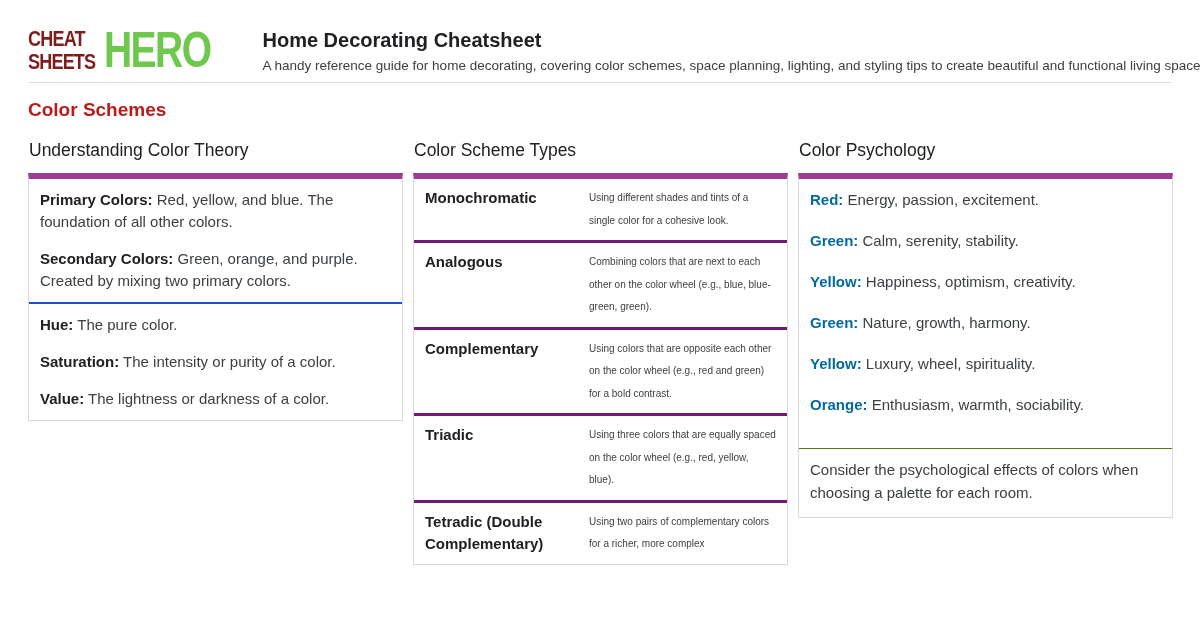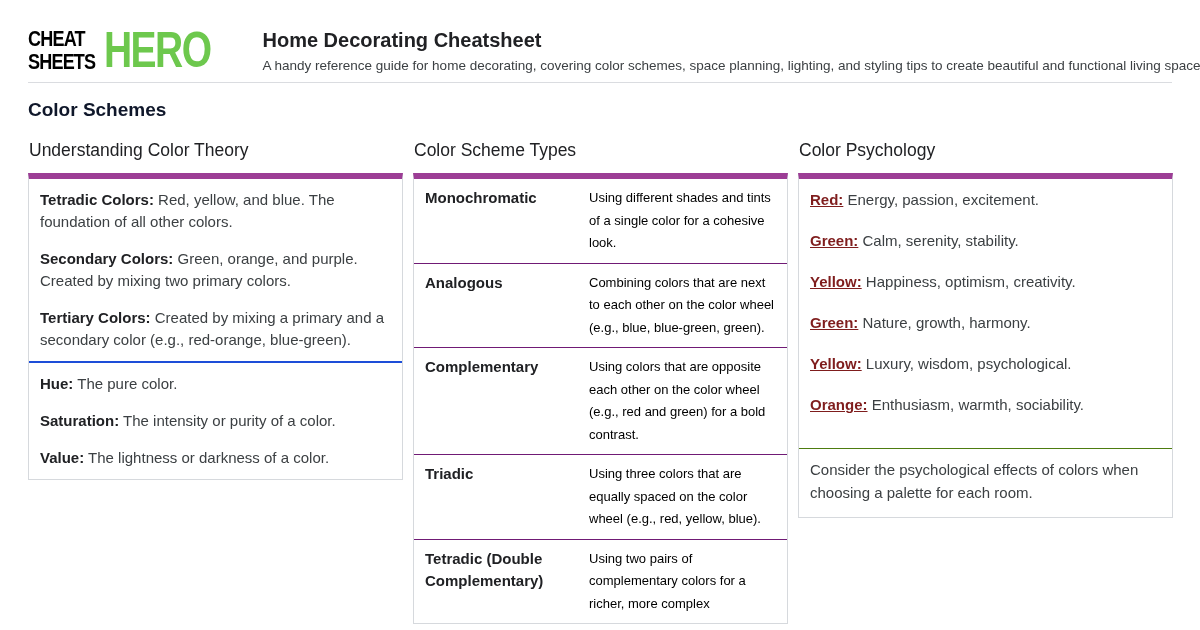--- a/index.html
+++ b/index.html
@@ -10,64 +10,64 @@
     font-family: "Liberation Sans", "DejaVu Sans", sans-serif;
     color: #3c4043;
   }
   .page { padding: 0 28px; }
 
   
   .header { display: flex; align-items: center; padding-top: 27px; }
   .logo { display: flex; align-items: center; cursor: pointer; }
   .logo-stack {
     display: flex; flex-direction: column; justify-content: center;
-    font-weight: bold; color: #000000;
+    font-weight: bold; color: #7f1d1d;
     font-size: 22px; line-height: 23px; letter-spacing: -1px;
   }
   .logo-stack span { display: inline-block; transform: scaleX(0.82); transform-origin: left center; white-space: nowrap; }
   .logo-hero {
     font-weight: bold; color: #6DC84D;
     font-size: 50px; line-height: 46px; letter-spacing: -2px;
     display: inline-block; transform: scaleX(0.78); transform-origin: left center;
     margin-left: -6px; white-space: nowrap;
   }
   .title-block { margin-left: 22px; }
   .page-title { font-size: 20px; font-weight: bold; color: #202124; line-height: 24px; }
   .page-subtitle { font-size: 13.5px; color: #3c4043; margin-top: 6px; white-space: nowrap; }
 
   .header-divider { border: none; border-top: 1px solid #dadce0; margin: 9px 0 0 0; }
 
   
-  .section-title { font-size: 19px; font-weight: bold; color: #0f172a; margin: 16px 0 8px 0; }
+  .section-title { font-size: 19px; font-weight: bold; color: #b91c1c; margin: 16px 0 8px 0; }
 
   .columns { display: flex; gap: 10px; margin-top: 19px; }
   .column { width: 375px; flex: 0 0 375px; }
   .col-heading { font-size: 17.5px; font-weight: 400; color: #202124; margin: 0 0 12px 1px; line-height: 21px; }
 
   .card { border: 1px solid #d6d9dd; border-top: 6px solid #9C3D95; background: #fff; }
 
   
   .card-section { padding: 10px 11px; }
   .entry { margin: 0 0 15px 0; font-size: 15px; line-height: 22px; }
   .entry:last-child { margin-bottom: 0; }
   .entry strong { color: #202124; font-weight: bold; }
   .entry span { color: #3c4043; }
   .section-divide { border-top: 2px solid #1d4ed8; }
 
   
   .trow { display: flex; padding: 8px 11px; gap: 12px; }
-  .trow + .trow { border-top: 1px solid #701a75; }
+  .trow + .trow { border-top: 3px solid #701a75; }
   .term { width: 152px; flex: 0 0 152px; padding-right: 8px; font-weight: bold; color: #202124; font-size: 15px; line-height: 22.5px; }
-  .desc { flex: 1; color: #000000; font-size: 13px; line-height: 22.5px; }
+  .desc { flex: 1; color: #404040; font-size: 10px; line-height: 22.5px; }
 
   
   .assoc-section { padding: 10px 11px 10px 11px; }
   .assoc { margin: 0 0 19px 0; font-size: 15px; line-height: 22px; white-space: nowrap; }
   .assoc:last-child { margin-bottom: 22px; }
-  .assoc strong { color: #7f1d1d; text-decoration: underline; }
+  .assoc strong { color: #0369a1; }
   .note { border-top: 1px solid #4d7c0f; padding: 9px 11px 13px 11px; font-size: 15px; line-height: 23px; color: #3c4043; }
 </style>
 </head>
 <body>
 
 <div class="page">
 
   <div class="header">
     <div class="logo">
       <div class="logo-stack">
@@ -85,23 +85,22 @@
   <hr class="header-divider">
 
   <h2 class="section-title">Color Schemes</h2>
 
   <div class="columns">
 
     <section class="column">
       <h3 class="col-heading">Understanding Color Theory</h3>
       <div class="card">
         <div class="card-section">
-          <p class="entry"><strong>Tetradic Colors:</strong> <span>Red, yellow, and blue. The foundation of all other colors.</span></p>
+          <p class="entry"><strong>Primary Colors:</strong> <span>Red, yellow, and blue. The foundation of all other colors.</span></p>
           <p class="entry"><strong>Secondary Colors:</strong> <span>Green, orange, and purple. Created by mixing two primary colors.</span></p>
-          <p class="entry"><strong>Tertiary Colors:</strong> <span>Created by mixing a primary and a secondary color (e.g., red-orange, blue-green).</span></p>
         </div>
         <div class="card-section section-divide">
           <p class="entry"><strong>Hue:</strong> <span>The pure color.</span></p>
           <p class="entry"><strong>Saturation:</strong> <span>The intensity or purity of a color.</span></p>
           <p class="entry"><strong>Value:</strong> <span>The lightness or darkness of a color.</span></p>
         </div>
       </div>
     </section>
 
     <section class="column">
@@ -131,21 +130,21 @@
     </section>
 
     <section class="column">
       <h3 class="col-heading">Color Psychology</h3>
       <div class="card">
         <div class="assoc-section">
           <p class="entry assoc"><strong>Red:</strong> <span>Energy, passion, excitement.</span></p>
           <p class="entry assoc"><strong>Green:</strong> <span>Calm, serenity, stability.</span></p>
           <p class="entry assoc"><strong>Yellow:</strong> <span>Happiness, optimism, creativity.</span></p>
           <p class="entry assoc"><strong>Green:</strong> <span>Nature, growth, harmony.</span></p>
-          <p class="entry assoc"><strong>Yellow:</strong> <span>Luxury, wisdom, psychological.</span></p>
+          <p class="entry assoc"><strong>Yellow:</strong> <span>Luxury, wheel, spirituality.</span></p>
           <p class="entry assoc"><strong>Orange:</strong> <span>Enthusiasm, warmth, sociability.</span></p>
         </div>
         <div class="note">Consider the psychological effects of colors when choosing a palette for each room.</div>
       </div>
     </section>
 
   </div>
 </div>
 
 </body></html>

